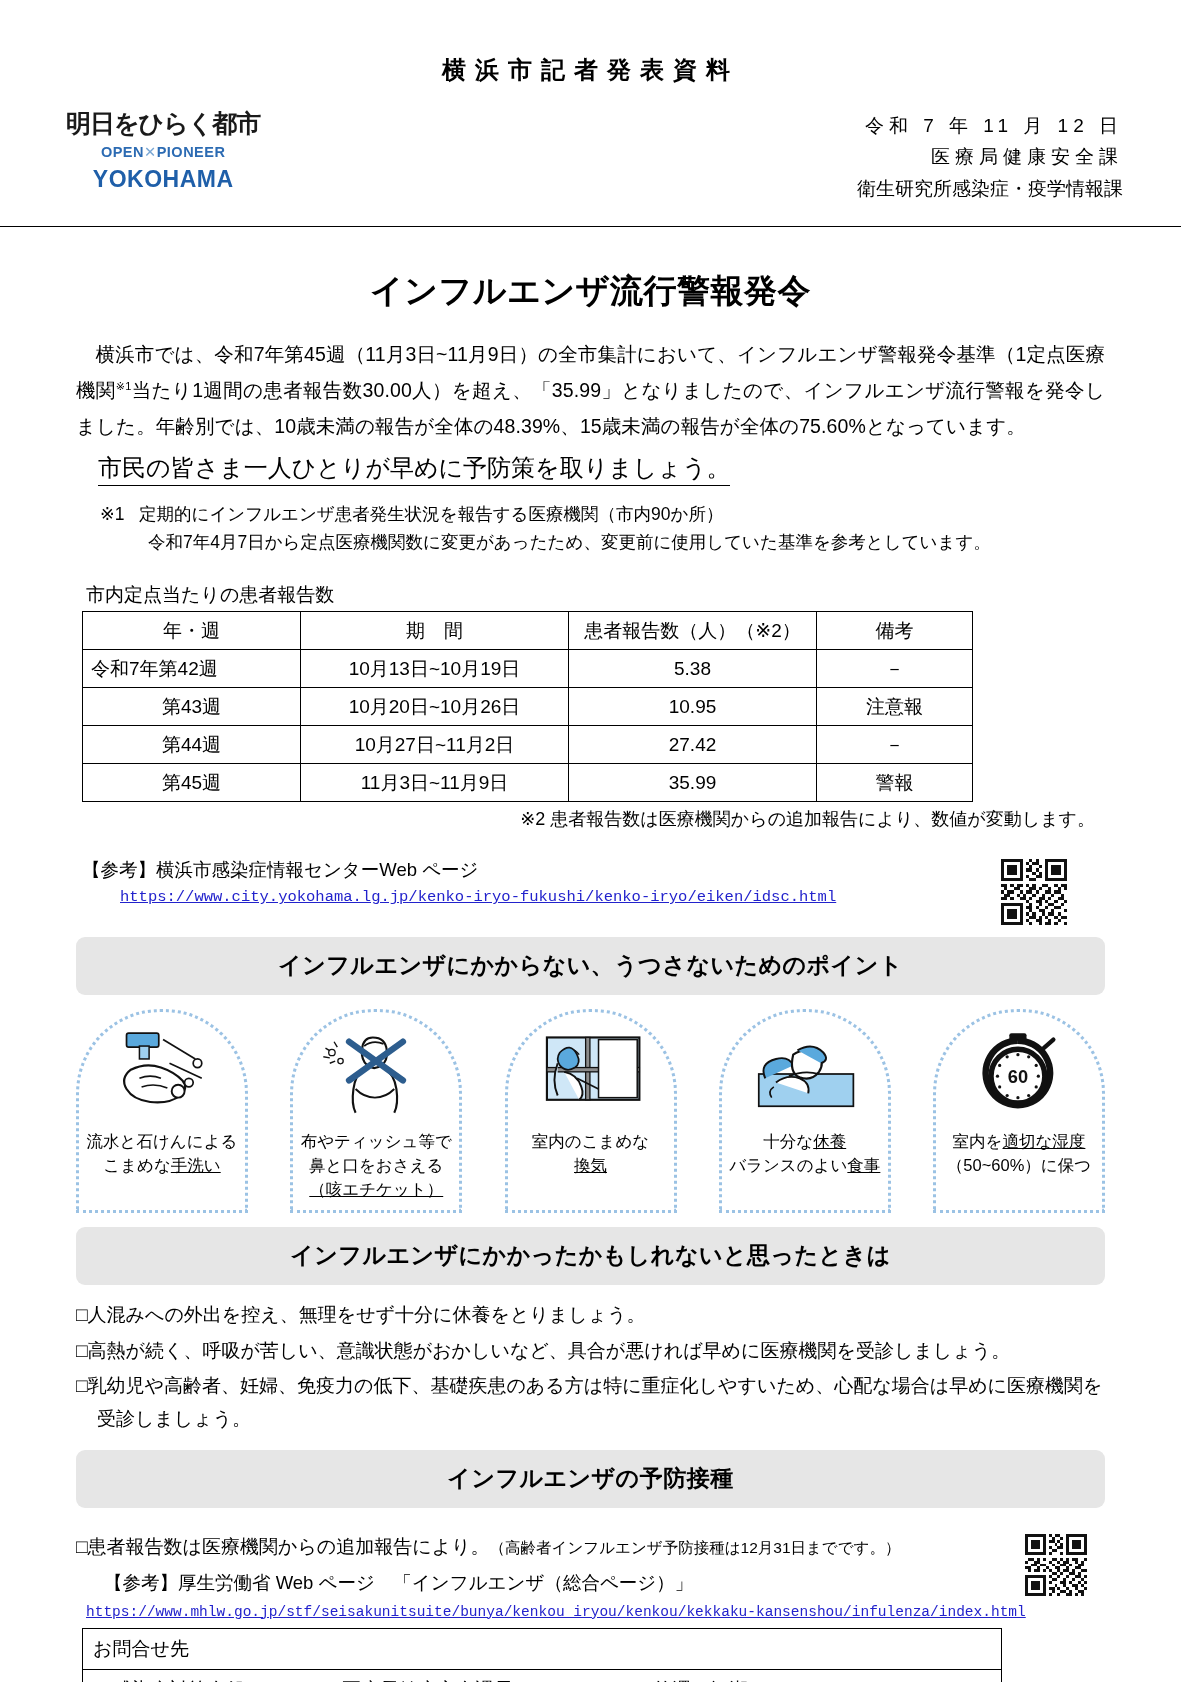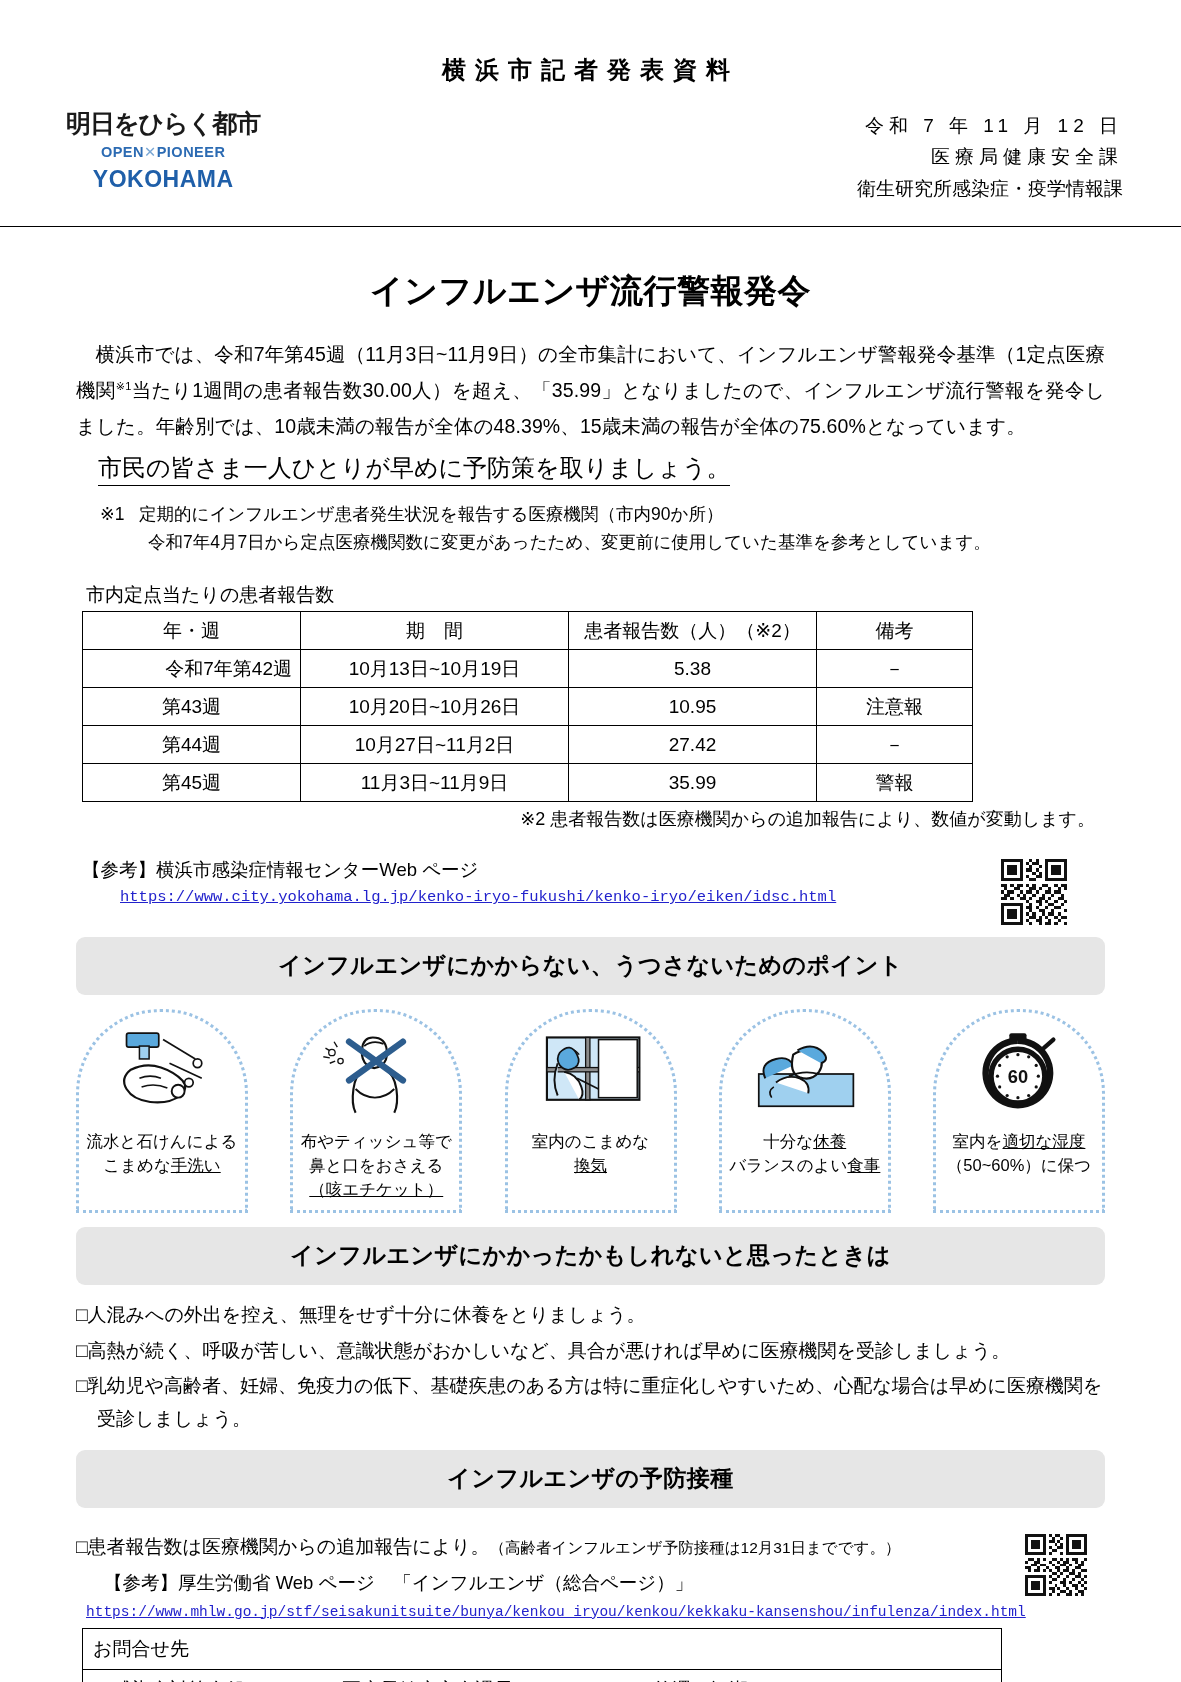--- a/index.html
+++ b/index.html
@@ -141,21 +141,21 @@
     height: 35px;
     padding: 1px 8px;
     text-align: center;
     white-space: nowrap;
   }
   table.data col.c1 { width: 218px; }
   table.data col.c2 { width: 268px; }
   table.data col.c3 { width: 248px; }
   table.data col.c4 { width: 156px; }
   td.week-cell { text-align: right; padding-right: 14px; }
-  td.week-cell.first { text-align: right; padding-right: 8px; }
+  td.week-cell.first { text-align: left; padding-right: 8px; }
 
   .fn2 {
     font-size: 18px;
     text-align: right;
     margin: 5px 10px 0 0;
   }
 
   
   .ref-wrap {
     position: relative;

